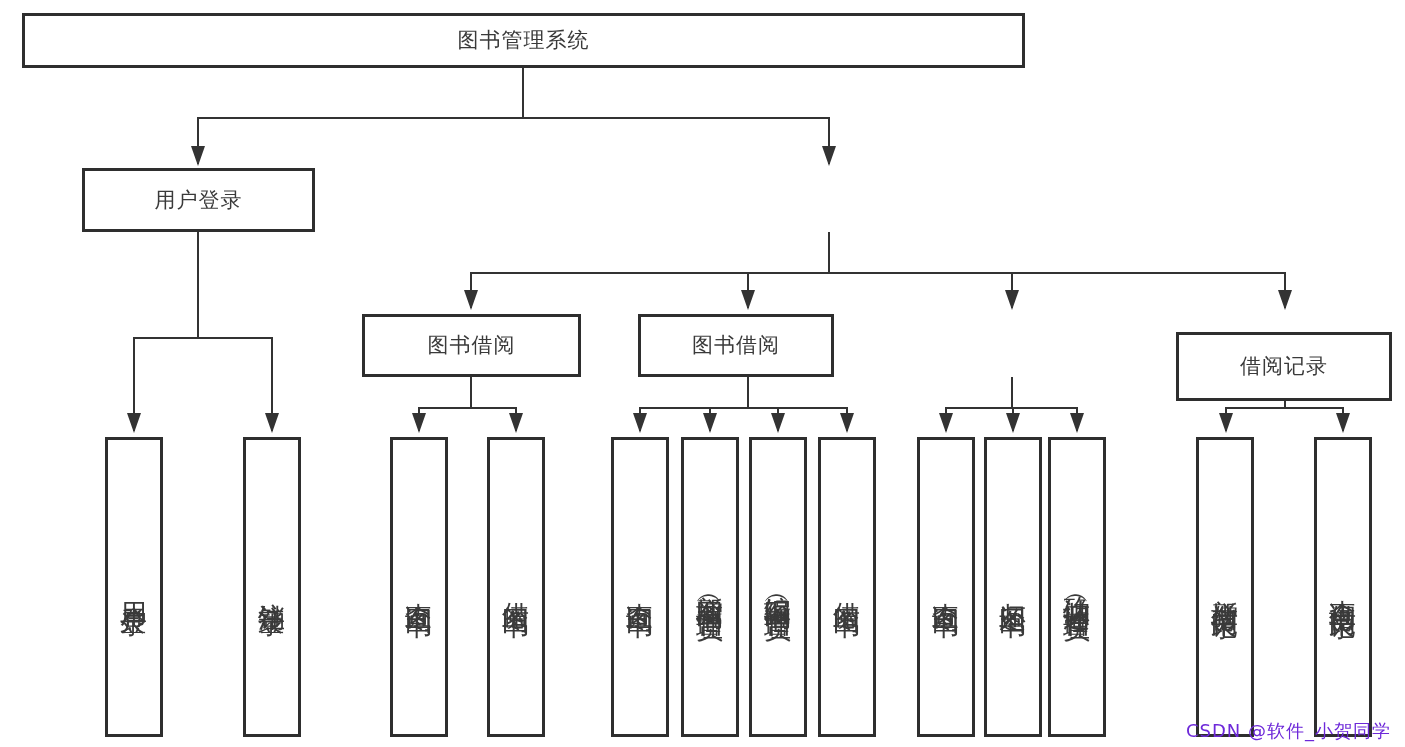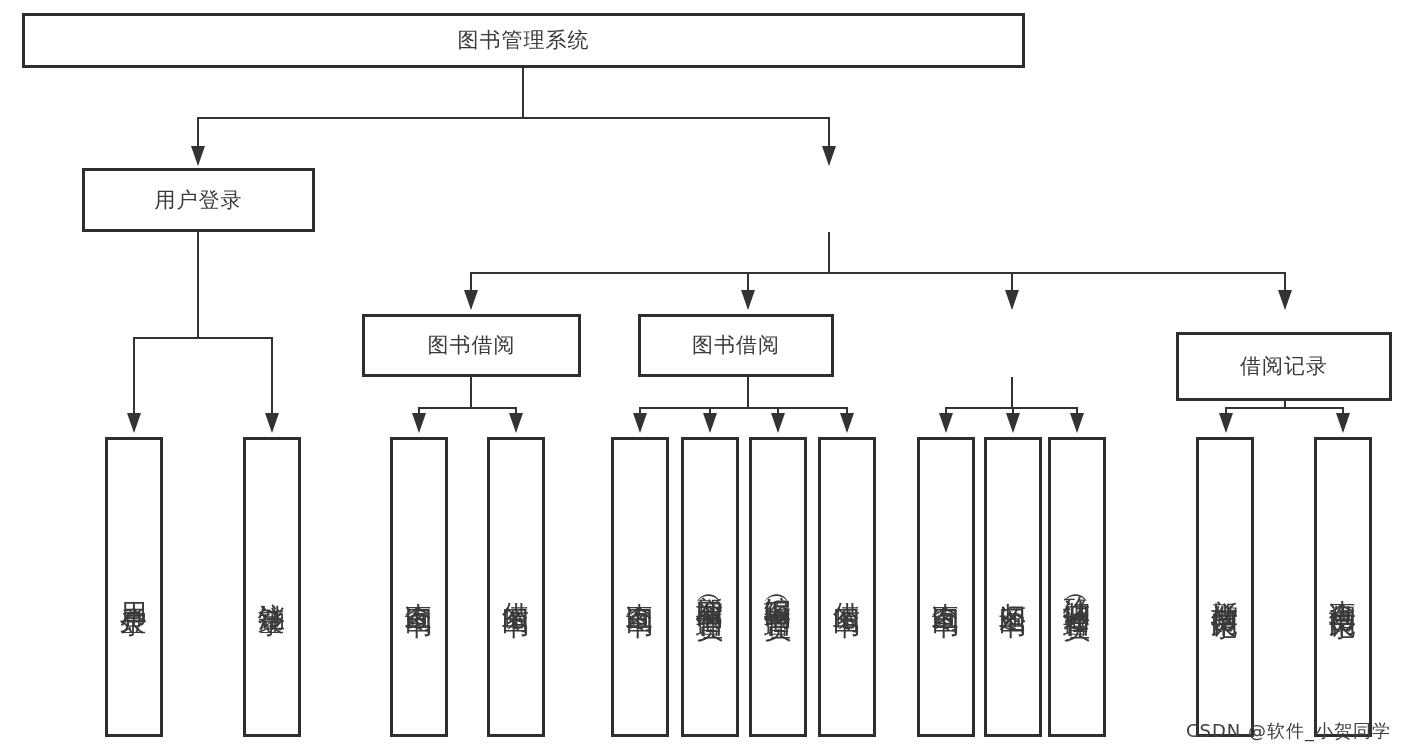--- a/index.html
+++ b/index.html
@@ -67,21 +67,21 @@
   #n-l30 { left: 917px; }
   #n-l31 { left: 984px; }
   #n-l32 { left: 1048px; }
   #n-l40 { left: 1196px; }
   #n-l41 { left: 1314px; }
   .watermark {
     position: absolute;
     left: 1186px;
     top: 719px;
     font-size: 18px;
-    color: #404040;
+    color: #6d28d9;
     letter-spacing: 1px;
     white-space: nowrap;
     z-index: 5;
   }
 </style>
 </head>
 <body>
 
 <div class="canvas">
 

